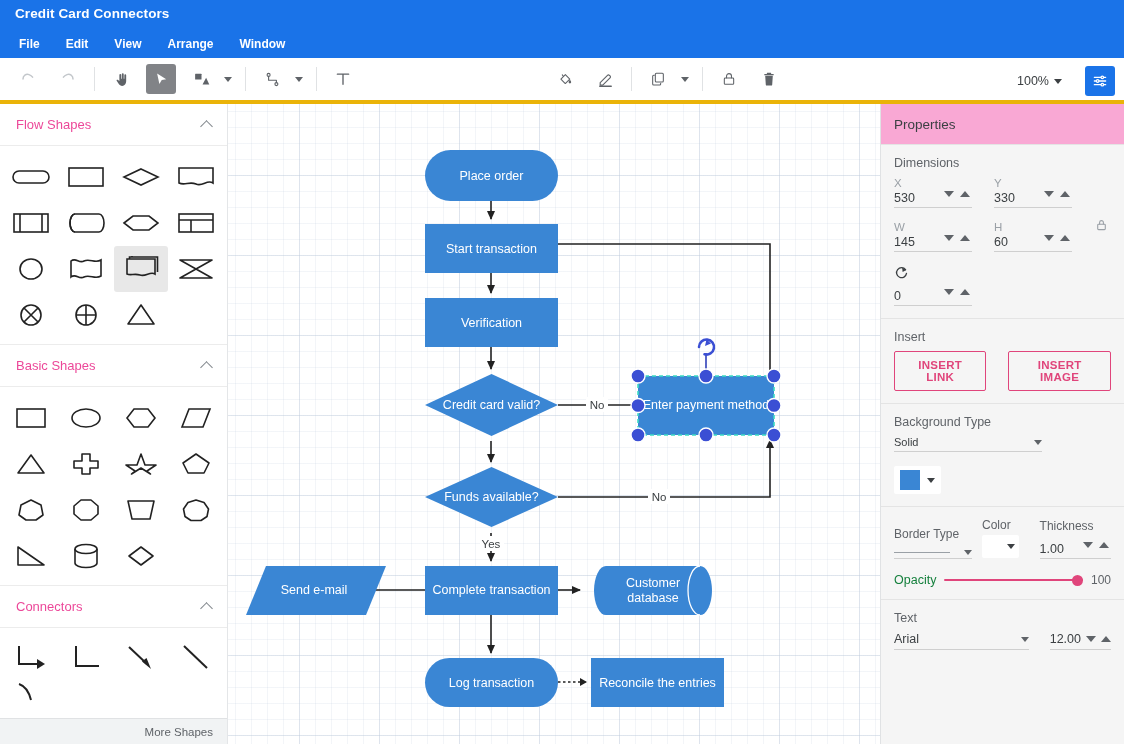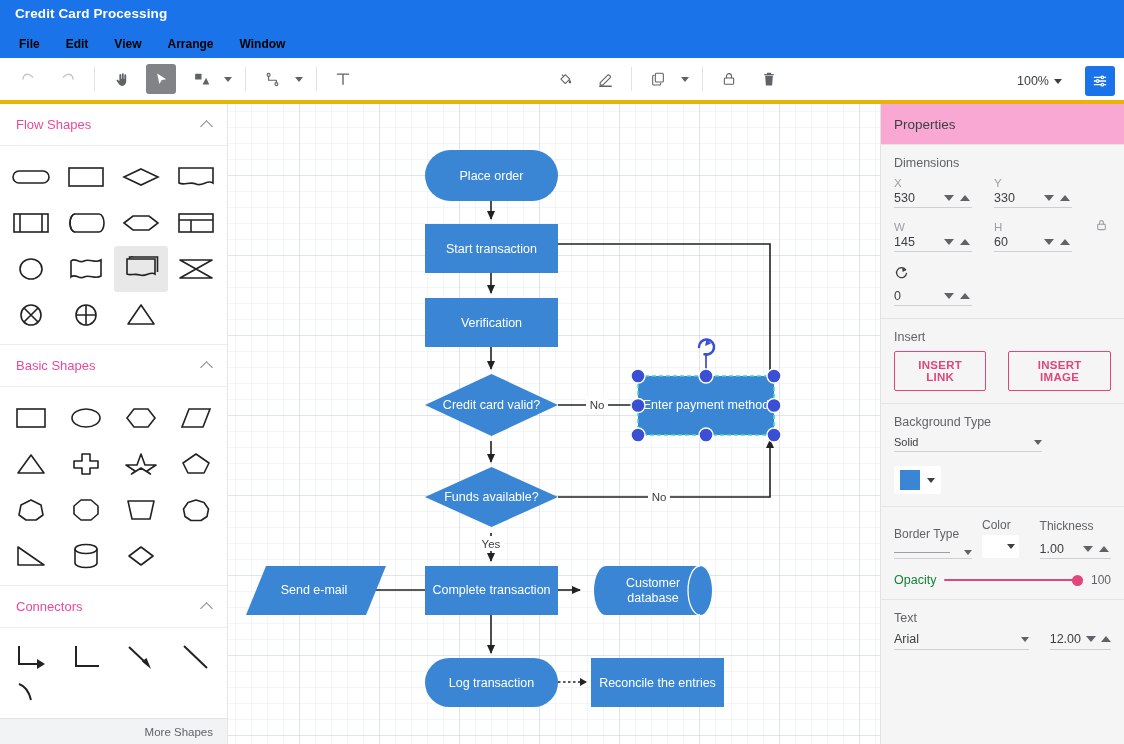--- a/index.html
+++ b/index.html
@@ -20,21 +20,21 @@
     flex:0 0 58px;
     color:#fff;
     position:relative;
   }
   .doc-title {
     position:absolute; left:15px; top:6px;
     font-size:13.5px; font-weight:bold; letter-spacing:.1px;
   }
   .menubar { position:absolute; left:6px; top:32px; display:flex; }
   .menu-item {
-    font-size:12px; font-weight:bold; color:#000000;
+    font-size:12px; font-weight:bold; color:#ffffff;
     padding:5px 13px; cursor:pointer; border-radius:2px;
     white-space:nowrap;
   }
 
   
   .toolbar {
     height:46px; flex:0 0 46px;
     background:#fff;
     border-bottom:4px solid #eab308;
     display:flex; align-items:center;
@@ -126,21 +126,21 @@
     height:41px; display:flex; align-items:center; padding:0 13px;
     font-size:13.5px; color:#3c4043; background:#f9a8d4;
     border-bottom:1px solid #e4e4e4;
   }
   .props-sec { padding:11px 13px 12px 13px; border-bottom:1px solid #e4e4e4; }
   .sec-title { font-size:12.5px; color:#5f6368; margin-bottom:7px; }
   .dim-row { display:flex; gap:22px; }
   .dim-fld { width:78px; }
   .dim-lbl { font-size:11.5px; color:#9aa0a6; margin-bottom:2px; }
   .spin {
-    display:flex; align-items:center; gap:2px;
+    display:flex; align-items:flex-start; gap:2px;
     border-bottom:1px solid #cfcfcf; padding-bottom:2px;
   }
   .spin .val { font-size:12.5px; color:#3c4043; min-width:24px; }
   .spin .sp-arrows { margin-left:auto; display:flex; gap:6px; padding-right:2px; }
   .ar-dn { width:0;height:0;border-left:5px solid transparent;border-right:5px solid transparent;border-top:6px solid #5f6368; cursor:pointer;}
   .ar-up { width:0;height:0;border-left:5px solid transparent;border-right:5px solid transparent;border-bottom:6px solid #5f6368; cursor:pointer;}
   .rot-row { margin-top:13px; }
   .rot-ic { margin-bottom:5px; color:#3c4043; }
 
   .btn-outline {
@@ -181,21 +181,21 @@
   }
   .fsize { display:flex; align-items:center; gap:5px; border-bottom:1px solid #cfcfcf; padding-bottom:3px; }
   .fsize .val { font-size:12.5px; color:#3c4043; }
 </style>
 </head>
 <body>
 
 <div class="app">
 
   <div class="titlebar">
-    <div class="doc-title">Credit Card Processing</div>
+    <div class="doc-title">Credit Card Connectors</div>
     <div class="menubar">
       <div class="menu-item">File</div>
       <div class="menu-item">Edit</div>
       <div class="menu-item">View</div>
       <div class="menu-item">Arrange</div>
       <div class="menu-item">Window</div>
     </div>
   </div>
 
   <div class="toolbar">

